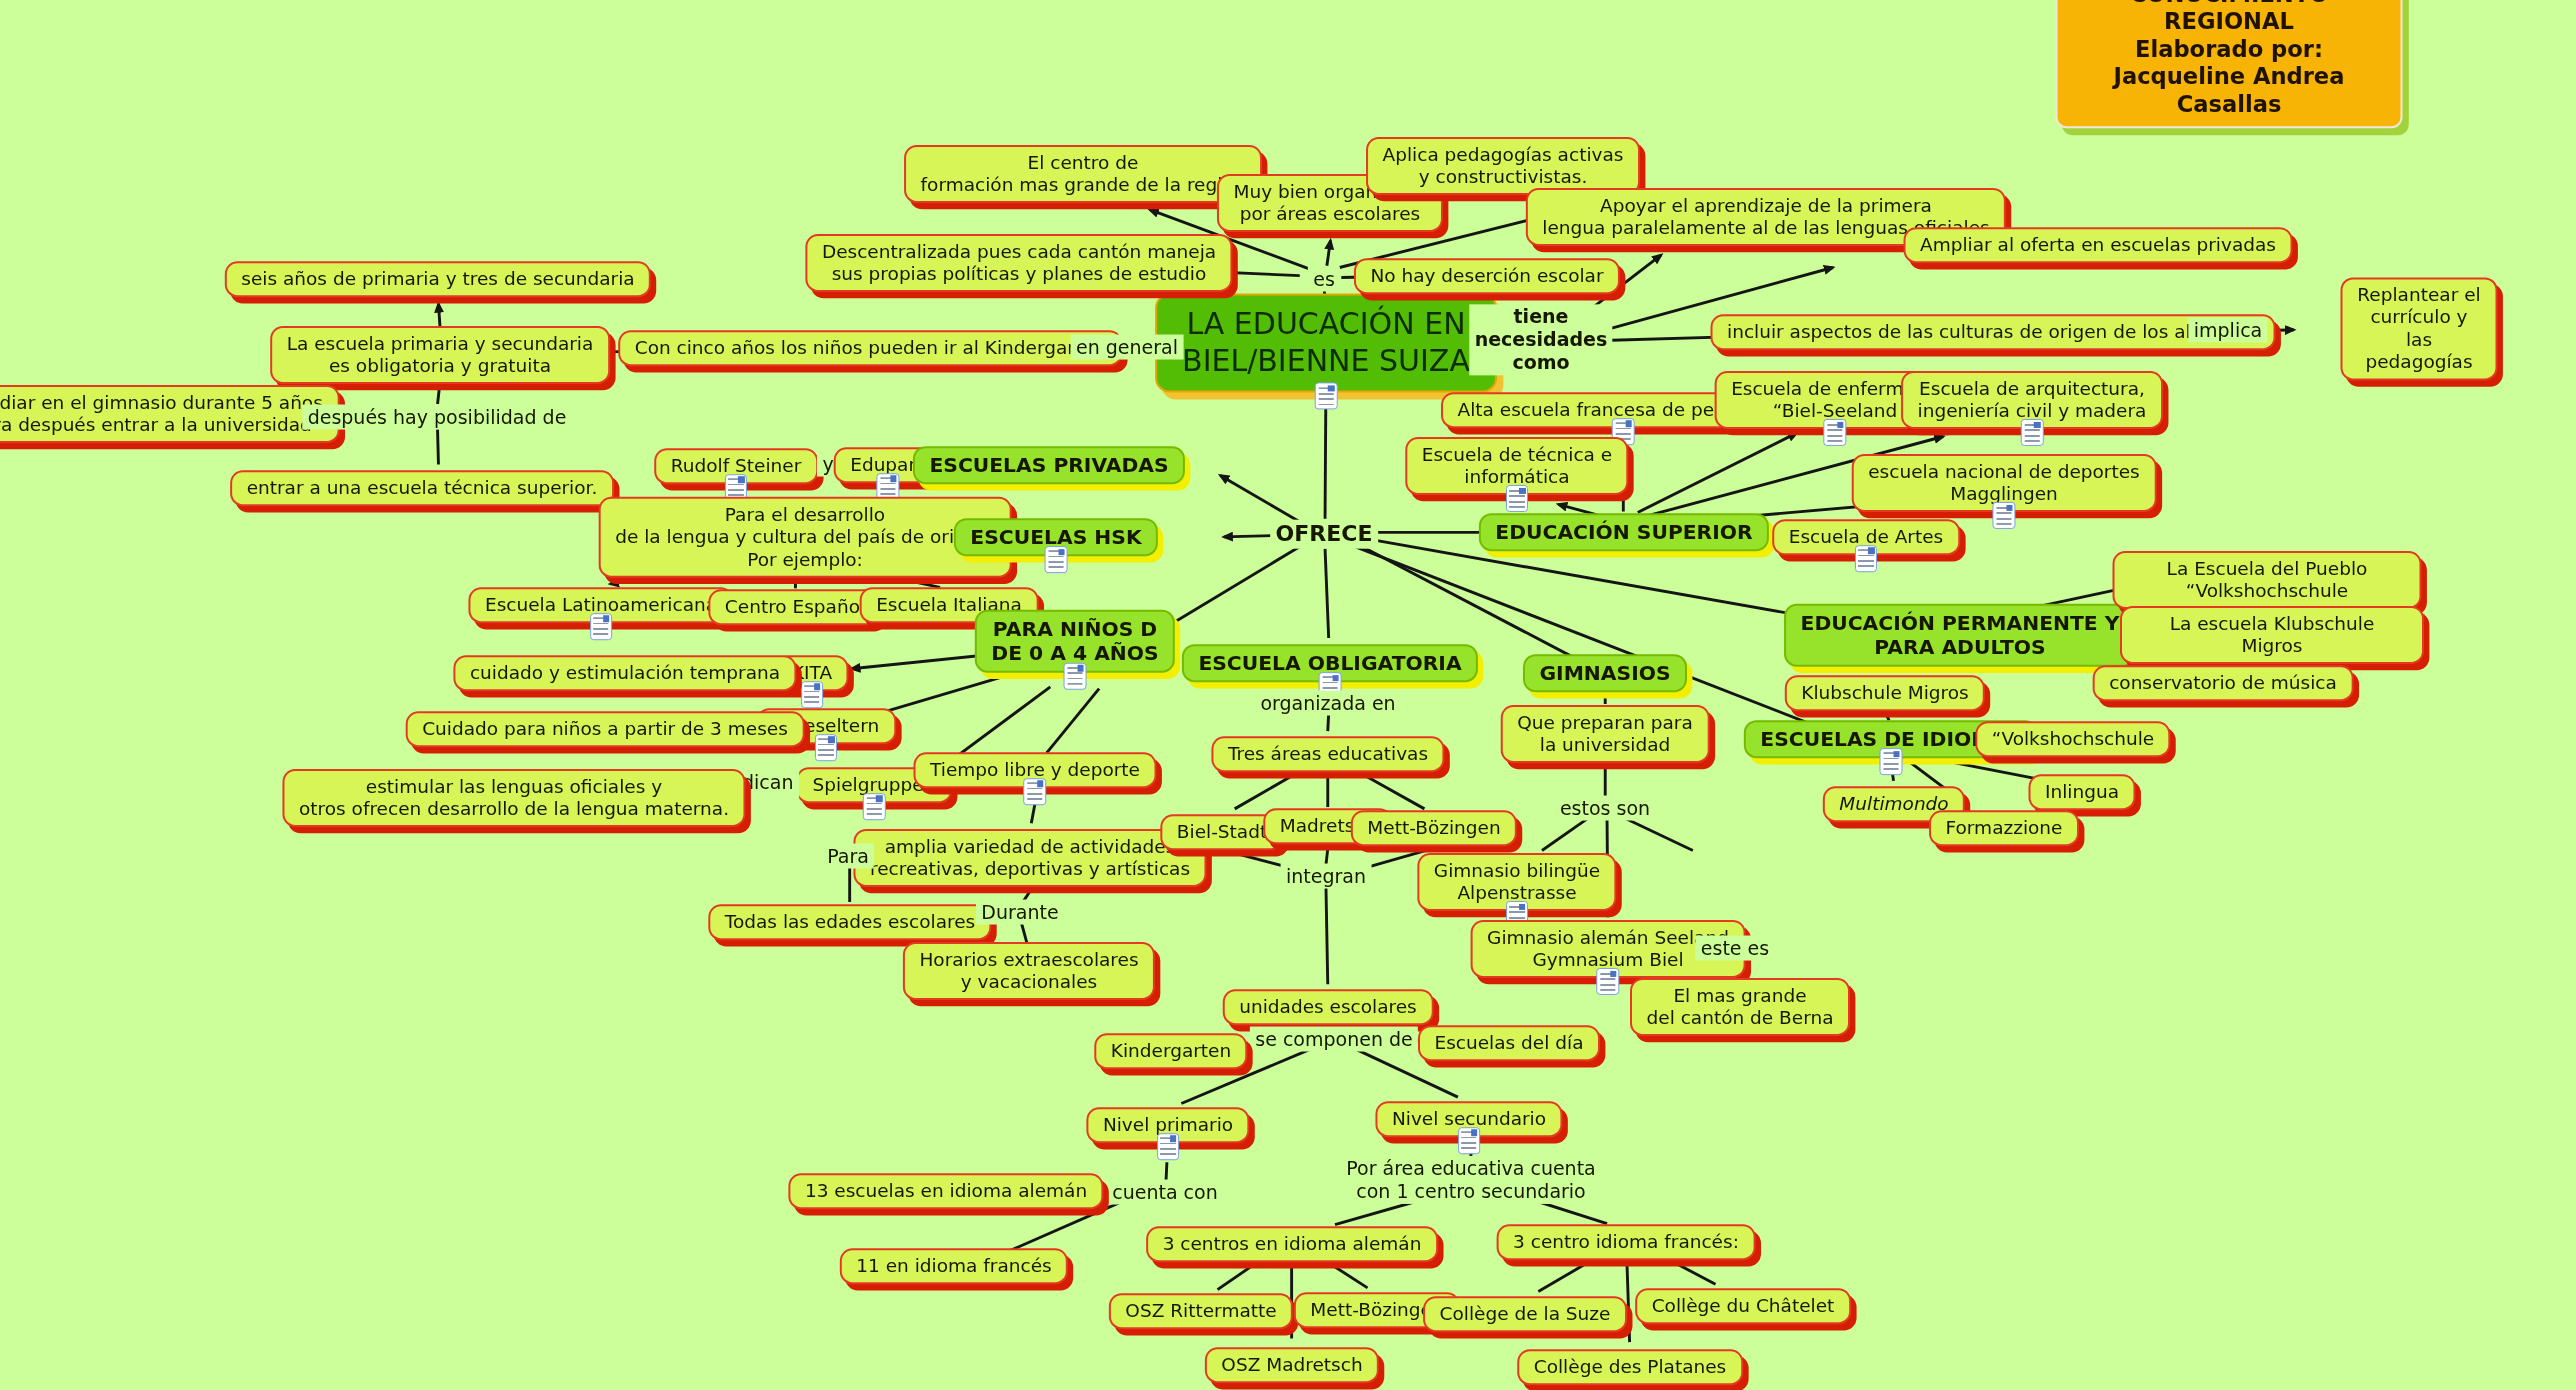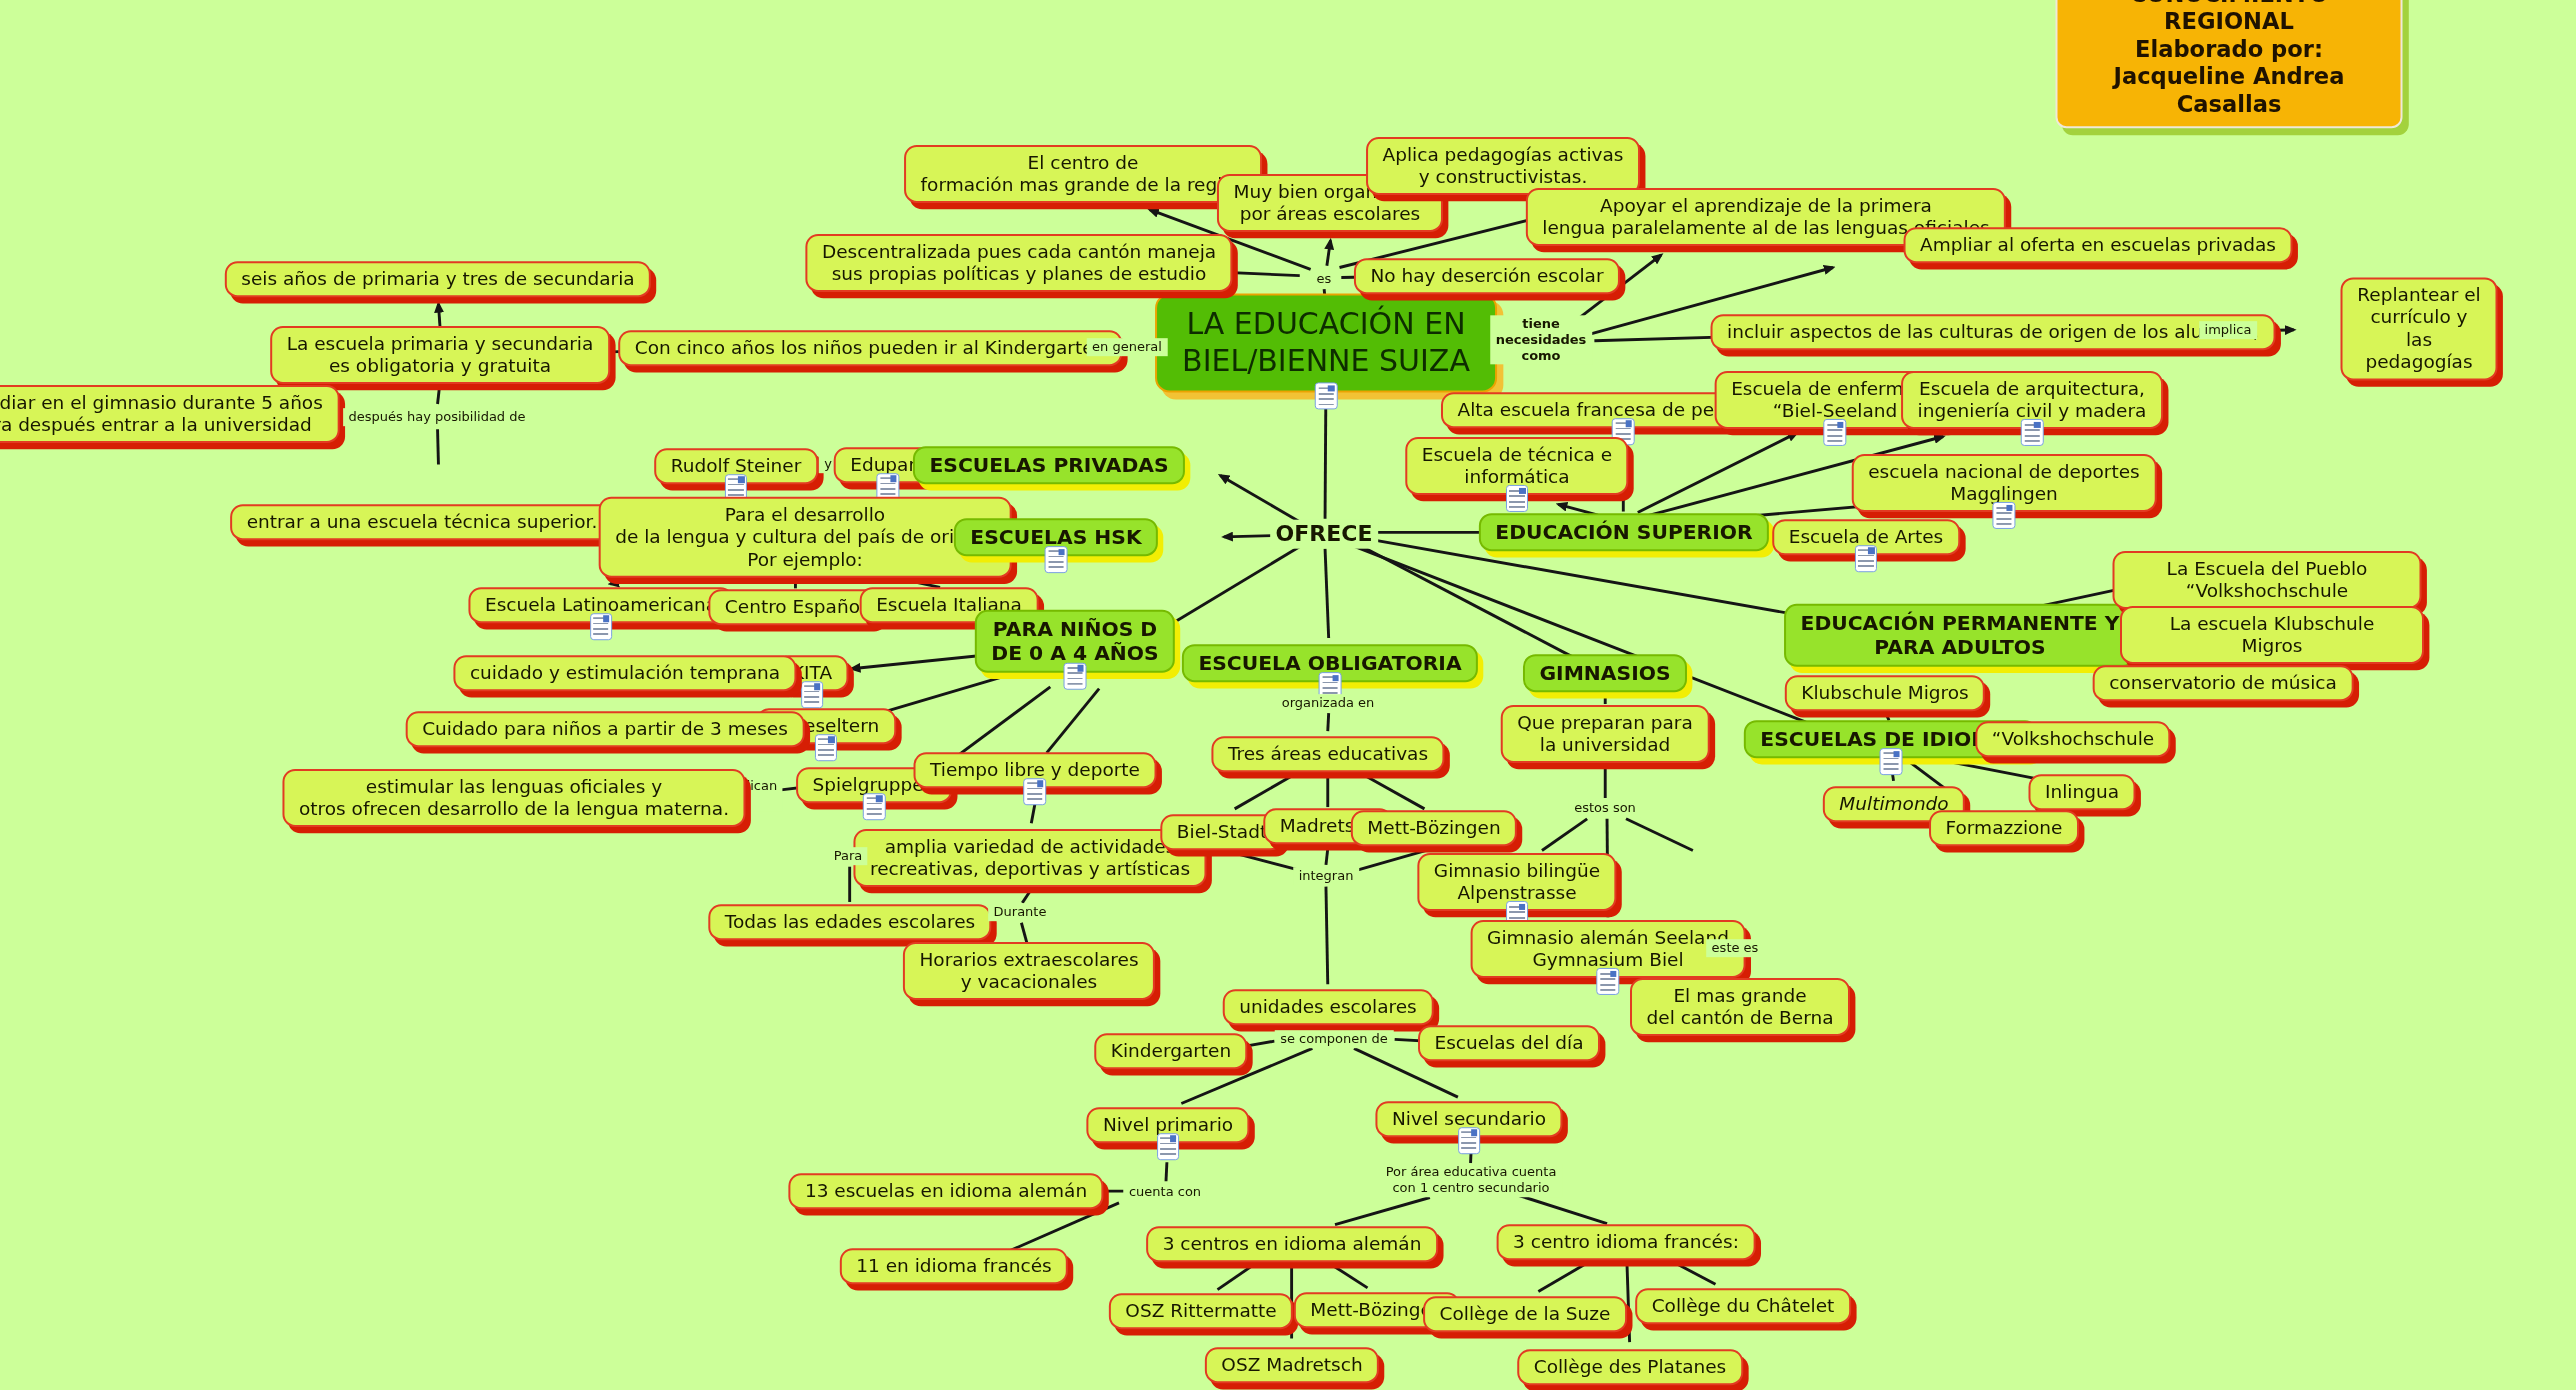--- a/index.html
+++ b/index.html
@@ -5,21 +5,21 @@
   html,body{margin:0;padding:0;width:2576px;height:1390px;overflow:hidden;}
   body{background:#ccff99;font-family:"DejaVu Sans","Liberation Sans",sans-serif;position:relative;}
   #canvas{position:absolute;left:0;top:0;width:2576px;height:1390px;}
   #edges{position:absolute;left:0;top:0;}
   .node{position:absolute;transform:translate(-50%,-50%);text-align:center;white-space:pre-line;line-height:1.22;color:#171700;z-index:2;}
   .node > span{display:block;}
   .node.c > span{background:#d7f557;border:2.3px solid #e23b22;box-shadow:5.4px 6.3px 0 #d61e04;border-radius:12.7px;padding:4.5px 14.5px;font-size:18.5px;}
   .node.cat > span{background:#97e32b;border:2.3px solid #76ba00;box-shadow:5.4px 6.3px 0 #f2ee04;border-radius:12.7px;padding:4.5px 14.5px;font-size:20.3px;font-weight:bold;}
   .node.main > span{background:#53bd05;border:2.7px solid #eba302;box-shadow:6.3px 7.2px 0 #f2c235;border-radius:14.5px;padding:11px 25px;font-size:30px;color:#0d2d00;}
   .node.title > span{background:#f7b405;border:2.7px solid #efe9d9;box-shadow:6.3px 7.2px 0 #a3d23d;border-radius:11px;padding:7.2px 38px;font-size:22.6px;font-weight:bold;color:#1f1200;}
-  .node.lab > span,.node.labb > span{background:#ccff99;padding:0.9px 5.4px;font-size:13px;}
+  .node.lab > span,.node.labb > span{background:#ccff99;padding:0.9px 5.4px;font-size:19px;}
   .node.labb > span{font-weight:bold;}
   .res-icon{position:absolute;top:100%;left:50%;transform:translate(-50%,-10px);width:22.6px;height:27px;background:#ffffff;border:1.8px solid #79a1e2;border-radius:3.6px;box-sizing:border-box;z-index:3;}
   .res-icon::before{content:"";position:absolute;left:2.7px;right:2.7px;top:3.6px;bottom:3.6px;background:repeating-linear-gradient(180deg,#8b97ad 0 1.8px,#ffffff 1.8px 5.4px);}
   .res-icon::after{content:"";position:absolute;right:1.8px;top:1.8px;width:6.3px;height:6.3px;background:#4a72c4;}
 </style>
 </head>
 <body>
 
 <div id="canvas">
   <svg id="edges" width="2576" height="1390" viewBox="0 0 2850 1538">
@@ -150,21 +150,21 @@
     <div class="node lab" style="left: 2228px; top: 330px;"><span>implica</span></div>
     <div class="node c" style="left: 2419px; top: 329px;"><span>Replantear el currículo y las pedagogías</span></div>
     <div class="node c" style="left: 438px; top: 279px;"><span>seis años de  primaria y tres de secundaria</span></div>
     <div class="node c" style="left: 440px; top: 355px;"><span>La escuela primaria y secundaria
 es obligatoria y gratuita</span></div>
     <div class="node c" style="left: 870px; top: 348px;"><span>Con cinco años los niños pueden ir al Kindergarten</span></div>
     <div class="node lab" style="left: 1127px; top: 347px;"><span>en general</span></div>
     <div class="node c" style="left: 141px; top: 414px;"><span>Estudiar  en el gimnasio durante 5 años
 para después entrar a la universidad</span></div>
     <div class="node lab" style="left: 437px; top: 417px;"><span>después hay posibilidad de</span></div>
-    <div class="node c" style="left: 422px; top: 488px; margin-top: 34px;"><span>entrar a una escuela técnica superior.</span></div>
+    <div class="node c" style="left: 422px; top: 488px;"><span>entrar a una escuela técnica superior.</span></div>
     <div class="node c" style="left: 736px; top: 466px;"><span>Rudolf Steiner</span><div class="res-icon"></div></div>
     <div class="node lab" style="left: 828px; top: 464px;"><span>y</span></div>
     <div class="node c" style="left: 888px; top: 465px;"><span>Eduparc</span><div class="res-icon"></div></div>
     <div class="node cat" style="left: 1049px; top: 465px;"><span>ESCUELAS PRIVADAS</span></div>
     <div class="node c" style="left: 805px; top: 537px;"><span>Para el desarrollo
 de la lengua y cultura del país de origen.
 Por ejemplo:</span></div>
     <div class="node cat" style="left: 1056px; top: 537px;"><span>ESCUELAS HSK</span><div class="res-icon"></div></div>
     <div class="node c" style="left: 601px; top: 605px;"><span>Escuela Latinoamericana</span><div class="res-icon"></div></div>
     <div class="node c" style="left: 795px; top: 607px;"><span>Centro Español</span></div>

